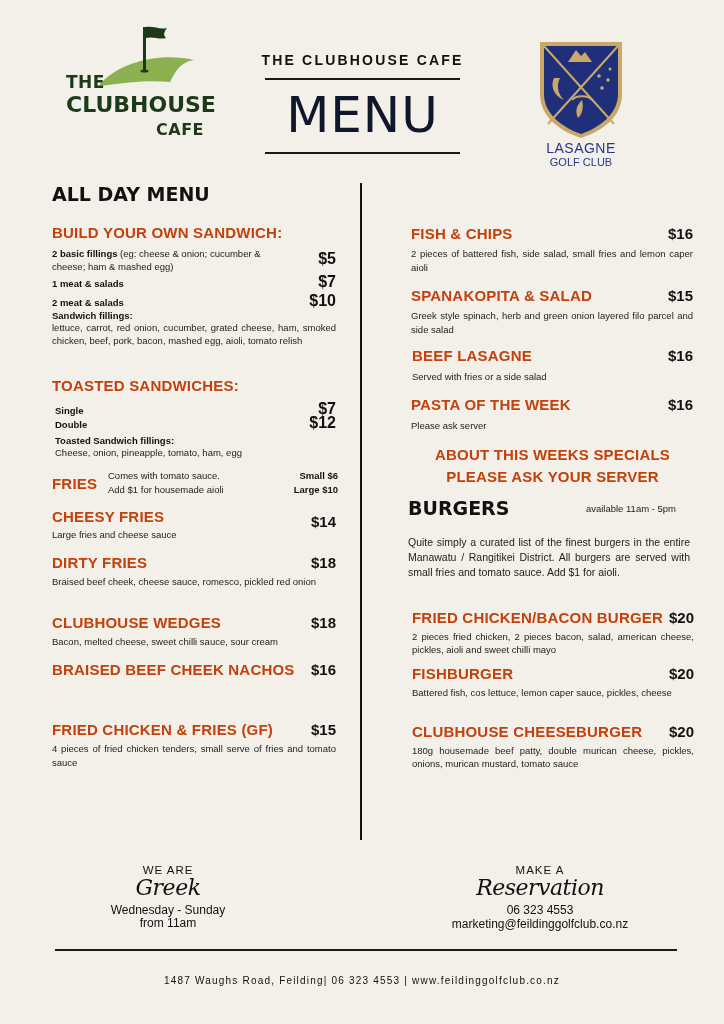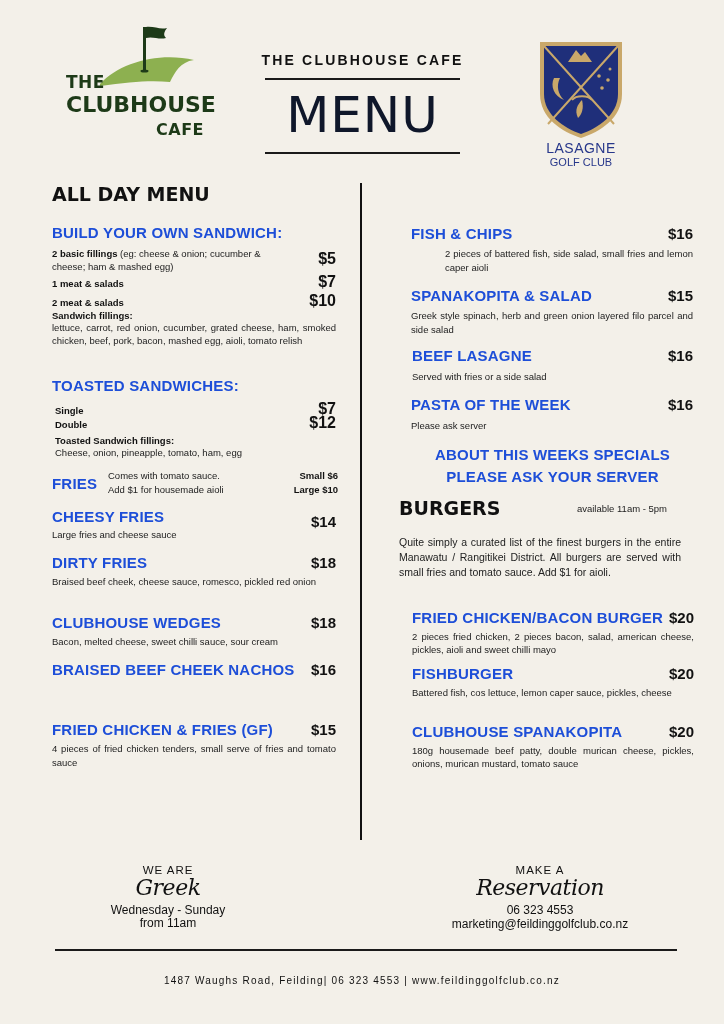--- a/index.html
+++ b/index.html
@@ -22,21 +22,21 @@
 
   .logo-right { left: 536px; top: 38px; width: 90px; height: 135px; text-align: center; }
   .fgc-1 { position: absolute; left: 0; top: 102px; width: 90px; font-size: 14px; color: #27378a; letter-spacing: 0.5px; text-align: center; }
   .fgc-2 { position: absolute; left: 0; top: 118px; width: 90px; font-size: 11px; color: #27378a; text-align: center; }
 
   
   .vdivider { left: 360px; top: 183px; width: 2px; height: 657px; background: #111; }
 
   
   .section-title { font-family: "DejaVu Sans", sans-serif; font-weight: bold; font-size: 19px; color: #111; }
-  .h2 { font-size: 15px; font-weight: bold; color: #1d4ed8; letter-spacing: 0.2px; white-space: nowrap; }
+  .h2 { font-size: 15px; font-weight: bold; color: #c2410c; letter-spacing: 0.2px; white-space: nowrap; }
   .price { font-size: 15px; font-weight: bold; color: #111; text-align: right; }
   .price-lg { font-size: 16px; font-weight: bold; color: #111; text-align: right; }
   .small-b { font-size: 9.5px; font-weight: bold; color: #111; }
   .small { font-size: 9.5px; color: #222; line-height: 13px; }
   .desc { font-size: 9.5px; color: #222; line-height: 14px; text-align: justify; }
 
   .row { display: flex; justify-content: space-between; align-items: baseline; }
 
   
   .foot-block { text-align: center; }
@@ -181,21 +181,21 @@
     <div class="price">$15</div>
   </div>
   <div class="desc" style="margin-top:4px;">4 pieces of fried chicken tenders, small serve of fries and tomato sauce</div>
 </div>
 
 <div class="abs" style="left:411px;top:225px;width:282px;">
   <div class="row">
     <div class="h2">FISH &amp; CHIPS</div>
     <div class="price">$16</div>
   </div>
-  <div class="desc" style="margin-top:5px;margin-left:34px;">2 pieces of battered fish, side salad, small fries and lemon caper aioli</div>
+  <div class="desc" style="margin-top:5px;">2 pieces of battered fish, side salad, small fries and lemon caper aioli</div>
 </div>
 
 <div class="abs" style="left:411px;top:287px;width:282px;">
   <div class="row">
     <div class="h2">SPANAKOPITA &amp; SALAD</div>
     <div class="price">$15</div>
   </div>
   <div class="desc" style="margin-top:5px;">Greek style spinach, herb and green onion layered filo parcel and side salad</div>
 </div>
 
@@ -213,21 +213,21 @@
     <div class="price">$16</div>
   </div>
   <div class="small" style="margin-top:6px;">Please ask server</div>
 </div>
 
 <div class="abs" style="left:400px;top:444px;width:305px;text-align:center;">
   <div class="h2" style="line-height:22px;">ABOUT THIS WEEKS SPECIALS</div>
   <div class="h2" style="line-height:22px;">PLEASE ASK YOUR SERVER</div>
 </div>
 
-<div class="abs" style="left:399px;top:497px;width:282px;">
+<div class="abs" style="left:408px;top:497px;width:282px;">
   <div class="row" style="align-items:center;">
     <div class="section-title" style="font-size:19px;">BURGERS</div>
     <div class="small" style="margin-right:14px;">available 11am - 5pm</div>
   </div>
   <div class="desc" style="margin-top:16px;font-size:10.5px;line-height:15px;">Quite simply a curated list of the finest burgers in the entire Manawatu / Rangitikei District. All burgers are served with small fries and tomato sauce. Add $1 for aioli.</div>
 </div>
 
 <div class="abs" style="left:412px;top:609px;width:282px;">
   <div class="row">
     <div class="h2">FRIED CHICKEN/BACON BURGER</div>
@@ -239,21 +239,21 @@
 <div class="abs" style="left:412px;top:665px;width:282px;">
   <div class="row">
     <div class="h2">FISHBURGER</div>
     <div class="price">$20</div>
   </div>
   <div class="desc" style="margin-top:4px;line-height:13px;">Battered fish, cos lettuce, lemon caper sauce, pickles, cheese</div>
 </div>
 
 <div class="abs" style="left:412px;top:723px;width:282px;">
   <div class="row">
-    <div class="h2">CLUBHOUSE SPANAKOPITA</div>
+    <div class="h2">CLUBHOUSE CHEESEBURGER</div>
     <div class="price">$20</div>
   </div>
   <div class="desc" style="margin-top:4px;line-height:13px;">180g housemade beef patty, double murican cheese, pickles, onions, murican mustard, tomato sauce</div>
 </div>
 
 <div class="abs foot-block" style="left:98px;top:864px;width:140px;">
   <div class="caps">WE ARE</div>
   <div class="script">Greek</div>
   <div class="foot-small" style="margin-top:4px;">Wednesday - Sunday</div>
   <div class="foot-small">from 11am</div>

